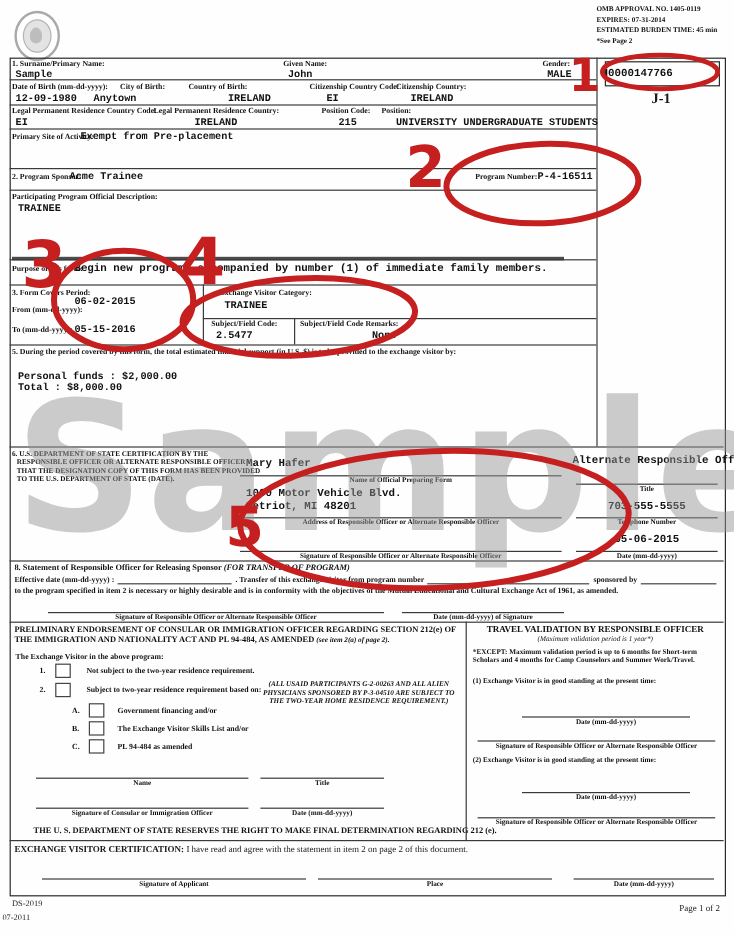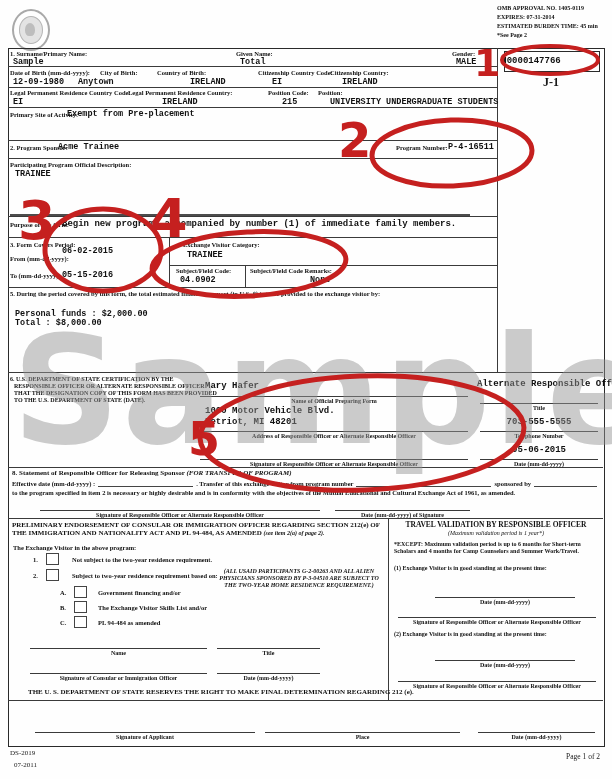--- a/index.html
+++ b/index.html
@@ -71,21 +71,21 @@
   <div class="vline" style="left:245px;top:265px;height:22px;"></div>
   <div class="vline" style="left:388px;top:518px;height:182px;"></div>
 
   <div class="box" style="left:504px;top:51px;width:94px;height:19px;"></div>
   <div class="val v9 ctr" style="left:484px;top:56px;width:94px;">N0000147766</div>
   <div class="abs ctr" style="left:504px;top:75px;width:94px;font-size:12px;font-weight:bold;">J-1</div>
 
   <div class="lbl" style="left:10px;top:50px;">1. Surname/Primary Name:</div>
   <div class="val" style="left:13px;top:57px;">Sample</div>
   <div class="lbl" style="left:236px;top:50px;">Given Name:</div>
-  <div class="val" style="left:240px;top:57px;">Total</div>
+  <div class="val" style="left:240px;top:57px;">John</div>
   <div class="lbl" style="left:452px;top:50px;">Gender:</div>
   <div class="val" style="left:456px;top:57px;">MALE</div>
 
   <div class="lbl" style="left:10px;top:69px;">Date of Birth (mm-dd-yyyy):</div>
   <div class="val" style="left:13px;top:77px;">12-09-1980</div>
   <div class="lbl" style="left:100px;top:69px;">City of Birth:</div>
   <div class="val" style="left:78px;top:77px;">Anytown</div>
   <div class="lbl" style="left:157px;top:69px;">Country of Birth:</div>
   <div class="val" style="left:190px;top:77px;">IRELAND</div>
   <div class="lbl" style="left:258px;top:69px;">Citizenship Country Code:</div>
@@ -116,21 +116,21 @@
   <div class="val v9" style="left:62px;top:219px;">Begin new program; accompanied by number (1) of immediate family members.</div>
 
   <div class="lbl" style="left:10px;top:241px;">3. Form Covers Period:</div>
   <div class="lbl" style="left:10px;top:255px;">From (mm-dd-yyyy):</div>
   <div class="val" style="left:62px;top:246px;text-align:right;">06-02-2015</div>
   <div class="lbl" style="left:10px;top:272px;">To (mm-dd-yyyy):</div>
   <div class="val" style="left:62px;top:270px;">05-15-2016</div>
   <div class="lbl" style="left:183px;top:241px;">Exchange Visitor Category:</div>
   <div class="val" style="left:187px;top:250px;">TRAINEE</div>
   <div class="lbl" style="left:176px;top:267px;">Subject/Field Code:</div>
-  <div class="val" style="left:180px;top:275px;">04.0902</div>
+  <div class="val" style="left:180px;top:275px;">2.5477</div>
   <div class="lbl" style="left:250px;top:267px;">Subject/Field Code Remarks:</div>
   <div class="val" style="left:262px;top:275px;margin-left:48px;">None</div>
 
   <div class="lbl" style="left:10px;top:290px;">5. During the period covered by this form, the total estimated financial support (in U.S. $) is to be provided to the exchange visitor by:</div>
   <div class="val" style="left:15px;top:309px;">Personal funds : $2,000.00</div>
   <div class="val" style="left:15px;top:318px;">Total : $8,000.00</div>
 
   <div class="lbl t6" style="left:10px;top:376px;">6. U.S. DEPARTMENT OF STATE CERTIFICATION BY THE</div>
   <div class="lbl t6" style="left:14px;top:383px;">RESPONSIBLE OFFICER OR ALTERNATE RESPONSIBLE OFFICER</div>
   <div class="lbl t6" style="left:14px;top:390px;">THAT THE DESIGNATION COPY OF THIS FORM HAS BEEN PROVIDED</div>
@@ -217,29 +217,32 @@
   <div class="hline" style="left:435px;top:597px;width:140px;"></div>
   <div class="lbl t6 ctr" style="left:435px;top:599px;width:140px;">Date (mm-dd-yyyy)</div>
   <div class="hline" style="left:398px;top:617px;width:198px;"></div>
   <div class="lbl t6 ctr" style="left:398px;top:619px;width:198px;">Signature of Responsible Officer or Alternate Responsible Officer</div>
   <div class="lbl t6" style="left:394px;top:631px;">(2)  Exchange Visitor is in good standing at the present time:</div>
   <div class="hline" style="left:435px;top:660px;width:140px;"></div>
   <div class="lbl t6 ctr" style="left:435px;top:662px;width:140px;">Date (mm-dd-yyyy)</div>
   <div class="hline" style="left:398px;top:681px;width:198px;"></div>
   <div class="lbl t6 ctr" style="left:398px;top:683px;width:198px;">Signature of Responsible Officer or Alternate Responsible Officer</div>
 
+  <div class="abs" style="left:12px;top:703px;font-size:7.5px;">
+    <span style="font-weight:bold;">EXCHANGE VISITOR CERTIFICATION:</span><span> I have read and agree with the statement in item 2 on page 2 of this document.</span>
+  </div>
   <div class="hline" style="left:35px;top:732px;width:220px;"></div>
   <div class="lbl t6 ctr" style="left:35px;top:734px;width:220px;">Signature of Applicant</div>
   <div class="hline" style="left:265px;top:732px;width:195px;"></div>
   <div class="lbl t6 ctr" style="left:265px;top:734px;width:195px;">Place</div>
   <div class="hline" style="left:478px;top:732px;width:117px;"></div>
   <div class="lbl t6 ctr" style="left:478px;top:734px;width:117px;">Date (mm-dd-yyyy)</div>
 
   <div class="abs" style="left:10px;top:749px;font-size:7px;">DS-2019</div>
-  <div class="abs" style="left:14px;top:761px;font-size:7px;">07-2011</div>
+  <div class="abs" style="left:2px;top:761px;font-size:7px;">07-2011</div>
   <div class="abs" style="left:500px;top:752px;width:100px;text-align:right;font-size:7.5px;">Page 1 of 2</div>
 
   <div class="watermark">Sample</div>
 
   <svg class="annsvg" width="612" height="779" viewBox="0 0 612 779">
     <ellipse cx="550" cy="60" rx="48" ry="14" fill="none" stroke="#c5201f" stroke-width="4"></ellipse>
     <ellipse cx="452" cy="153" rx="80" ry="33" fill="none" stroke="#c5201f" stroke-width="5" transform="rotate(-2 452 153)"></ellipse>
     <ellipse cx="103" cy="250" rx="58" ry="41" fill="none" stroke="#c5201f" stroke-width="5"></ellipse>
     <ellipse cx="249" cy="264" rx="97" ry="32" fill="none" stroke="#c5201f" stroke-width="5" transform="rotate(-3 249 264)"></ellipse>
     <ellipse cx="362" cy="433" rx="162" ry="57" fill="none" stroke="#c5201f" stroke-width="5" transform="rotate(-2 362 433)"></ellipse>

